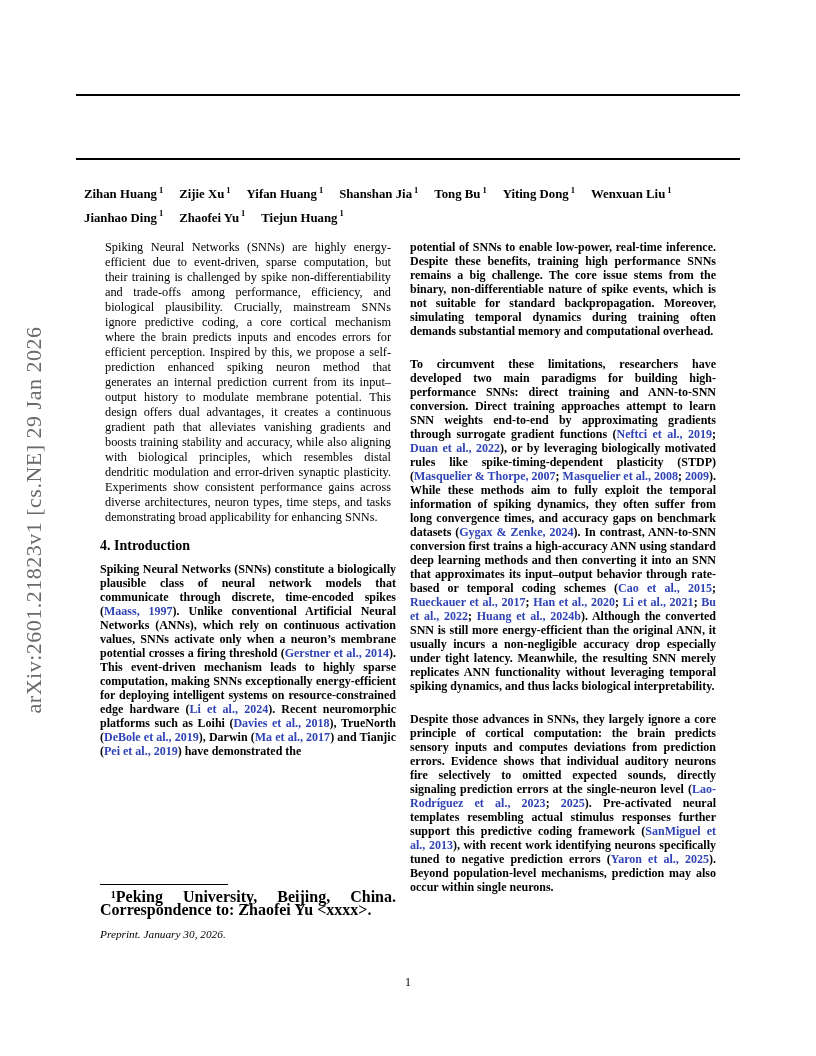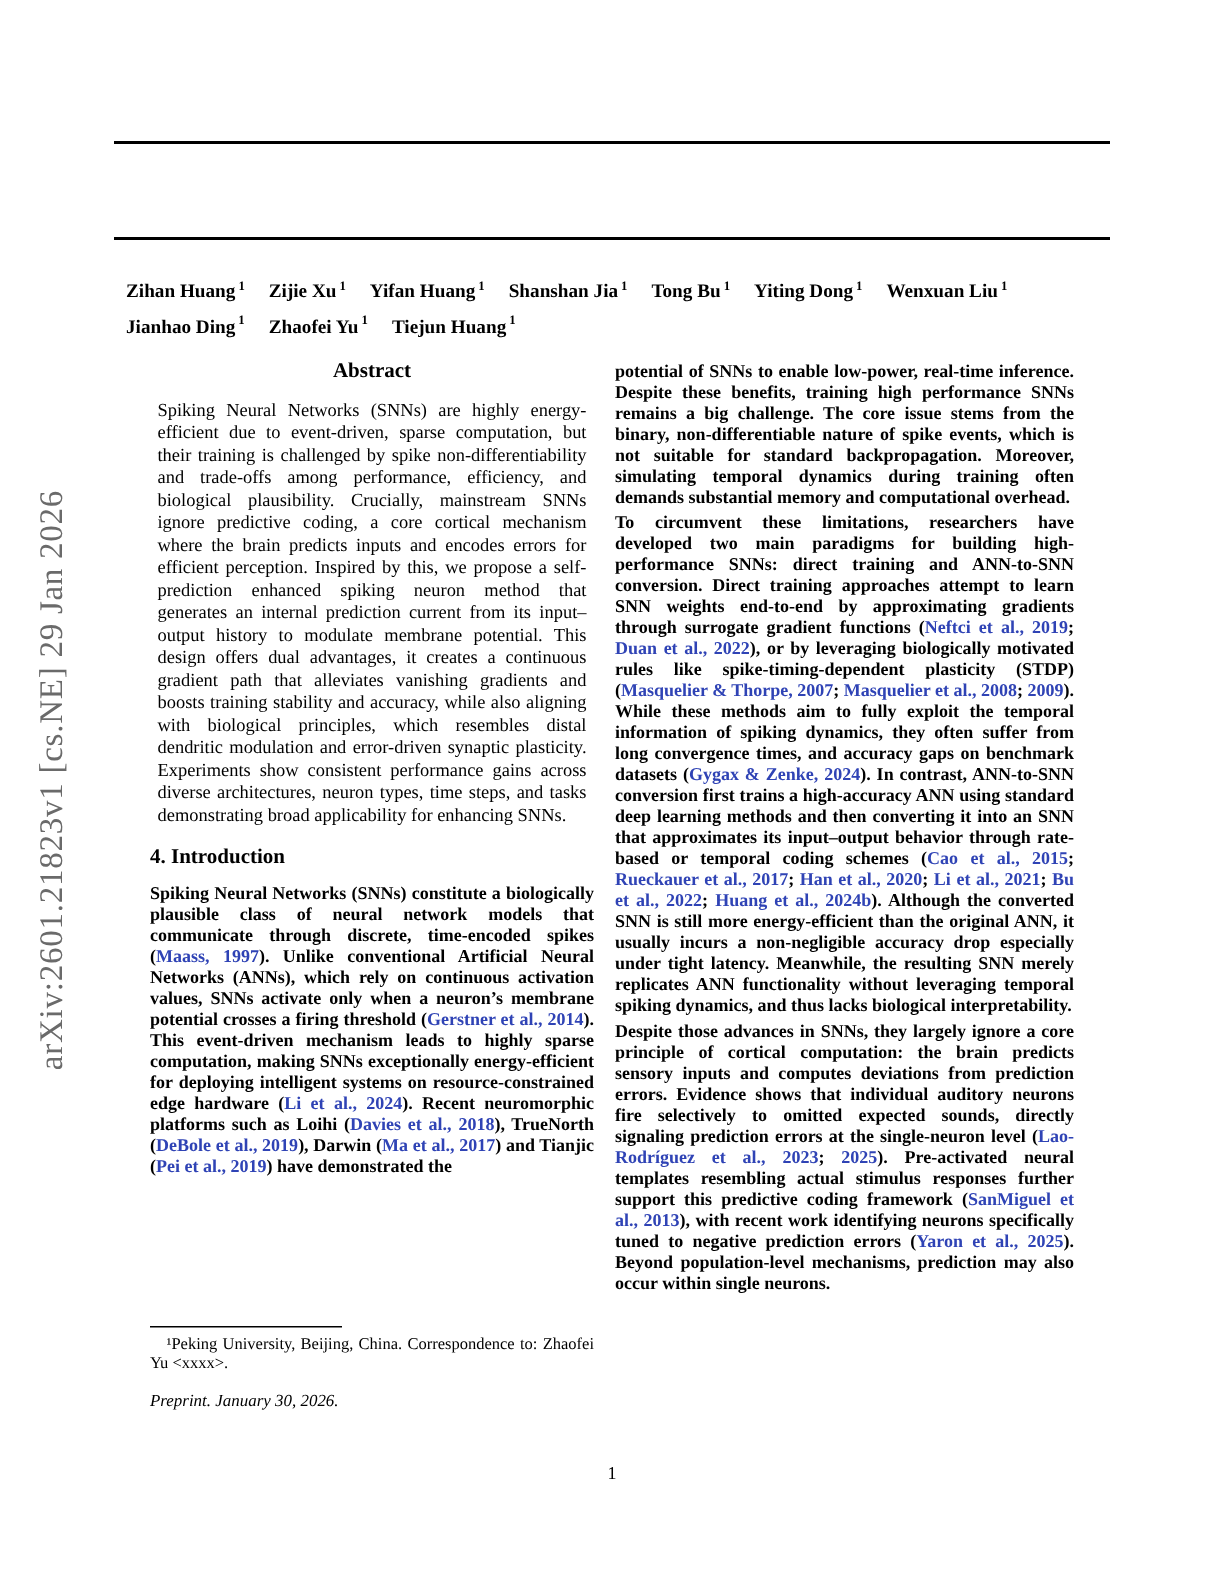--- a/index.html
+++ b/index.html
@@ -82,38 +82,39 @@
     font-weight: bold;
     margin: 13px 0 8px 0;
     text-align: left;
   }
   .body-text {
     font-size: 12px;
     line-height: 14px;
     text-align: justify;
     font-weight: bold;
   }
-  .col-right .body-text + .body-text { margin-top: 3px; }
+  .col-right .body-text + .body-text { margin-top: 19px; }
   .cite { color: #2f43b5; }
   .footnote-block {
     position: absolute;
     left: 100px;
     top: 884px;
     width: 296px;
   }
   .footnote-rule {
     width: 128px;
     border-top: 1px solid #000;
     margin-bottom: 5px;
   }
   .footnote-text {
-    font-size: 11px;
+    font-size: 16px;
     line-height: 13px;
     text-indent: 11px;
     text-align: justify;
+    font-weight: bold;
   }
   .preprint-note {
     margin-top: 12px;
     font-style: italic;
     font-size: 11.3px;
   }
   .page-number {
     position: absolute;
     top: 975px;
     left: 0;
@@ -133,21 +134,20 @@
 
   <div class="rule rule-top"></div>
   <div class="rule rule-mid"></div>
 
   <div class="authors">
     <div class="author-line"><span class="author">Zihan Huang<sup>1</sup></span><span class="author">Zijie Xu<sup>1</sup></span><span class="author">Yifan Huang<sup>1</sup></span><span class="author">Shanshan Jia<sup>1</sup></span><span class="author">Tong Bu<sup>1</sup></span><span class="author">Yiting Dong<sup>1</sup></span><span class="author">Wenxuan Liu<sup>1</sup></span></div>
     <div class="author-line"><span class="author">Jianhao Ding<sup>1</sup></span><span class="author">Zhaofei Yu<sup>1</sup></span><span class="author">Tiejun Huang<sup>1</sup></span></div>
   </div>
 
   <div class="col col-left">
-    <h2 class="abstract-heading">Abstract</h2>
     <p class="abstract-text">Spiking Neural Networks (SNNs) are highly energy-efficient due to event-driven, sparse computation, but their training is challenged by spike non-differentiability and trade-offs among performance, efficiency, and biological plausibility. Crucially, mainstream SNNs ignore predictive coding, a core cortical mechanism where the brain predicts inputs and encodes errors for efficient perception. Inspired by this, we propose a self-prediction enhanced spiking neuron method that generates an internal prediction current from its input–output history to modulate membrane potential. This design offers dual advantages, it creates a continuous gradient path that alleviates vanishing gradients and boosts training stability and accuracy, while also aligning with biological principles, which resembles distal dendritic modulation and error-driven synaptic plasticity. Experiments show consistent performance gains across diverse architectures, neuron types, time steps, and tasks demonstrating broad applicability for enhancing SNNs.</p>
     <h2 class="section-heading">4. Introduction</h2>
     <p class="body-text"><span>Spiking Neural Networks (SNNs) constitute a biologically plausible class of neural network models that communicate through discrete, time-encoded spikes (</span><span class="cite">Maass, 1997</span><span>). Unlike conventional Artificial Neural Networks (ANNs), which rely on continuous activation values, SNNs activate only when a neuron’s membrane potential crosses a firing threshold (</span><span class="cite">Gerstner et al., 2014</span><span>). This event-driven mechanism leads to highly sparse computation, making SNNs exceptionally energy-efficient for deploying intelligent systems on resource-constrained edge hardware (</span><span class="cite">Li et al., 2024</span><span>). Recent neuromorphic platforms such as Loihi (</span><span class="cite">Davies et al., 2018</span><span>), TrueNorth (</span><span class="cite">DeBole et al., 2019</span><span>), Darwin (</span><span class="cite">Ma et al., 2017</span><span>) and Tianjic (</span><span class="cite">Pei et al., 2019</span><span>) have demonstrated the</span></p>
   </div>
 
   <div class="col col-right">
     <p class="body-text">potential of SNNs to enable low-power, real-time inference. Despite these benefits, training high performance SNNs remains a big challenge. The core issue stems from the binary, non-differentiable nature of spike events, which is not suitable for standard backpropagation. Moreover, simulating temporal dynamics during training often demands substantial memory and computational overhead.</p>
     <p class="body-text"><span>To circumvent these limitations, researchers have developed two main paradigms for building high-performance SNNs: direct training and ANN-to-SNN conversion. Direct training approaches attempt to learn SNN weights end-to-end by approximating gradients through surrogate gradient functions (</span><span class="cite">Neftci et al., 2019</span><span>; </span><span class="cite">Duan et al., 2022</span><span>), or by leveraging biologically motivated rules like spike-timing-dependent plasticity (STDP) (</span><span class="cite">Masquelier &amp; Thorpe, 2007</span><span>; </span><span class="cite">Masquelier et al., 2008</span><span>; </span><span class="cite">2009</span><span>). While these methods aim to fully exploit the temporal information of spiking dynamics, they often suffer from long convergence times, and accuracy gaps on benchmark datasets (</span><span class="cite">Gygax &amp; Zenke, 2024</span><span>). In contrast, ANN-to-SNN conversion first trains a high-accuracy ANN using standard deep learning methods and then converting it into an SNN that approximates its input–output behavior through rate-based or temporal coding schemes (</span><span class="cite">Cao et al., 2015</span><span>; </span><span class="cite">Rueckauer et al., 2017</span><span>; </span><span class="cite">Han et al., 2020</span><span>; </span><span class="cite">Li et al., 2021</span><span>; </span><span class="cite">Bu et al., 2022</span><span>; </span><span class="cite">Huang et al., 2024b</span><span>). Although the converted SNN is still more energy-efficient than the original ANN, it usually incurs a non-negligible accuracy drop especially under tight latency. Meanwhile, the resulting SNN merely replicates ANN functionality without leveraging temporal spiking dynamics, and thus lacks biological interpretability.</span></p>
     <p class="body-text"><span>Despite those advances in SNNs, they largely ignore a core principle of cortical computation: the brain predicts sensory inputs and computes deviations from prediction errors. Evidence shows that individual auditory neurons fire selectively to omitted expected sounds, directly signaling prediction errors at the single-neuron level (</span><span class="cite">Lao-Rodríguez et al., 2023</span><span>; </span><span class="cite">2025</span><span>). Pre-activated neural templates resembling actual stimulus responses further support this predictive coding framework (</span><span class="cite">SanMiguel et al., 2013</span><span>), with recent work identifying neurons specifically tuned to negative prediction errors (</span><span class="cite">Yaron et al., 2025</span><span>). Beyond population-level mechanisms, prediction may also occur within single neurons.</span></p>
   </div>

